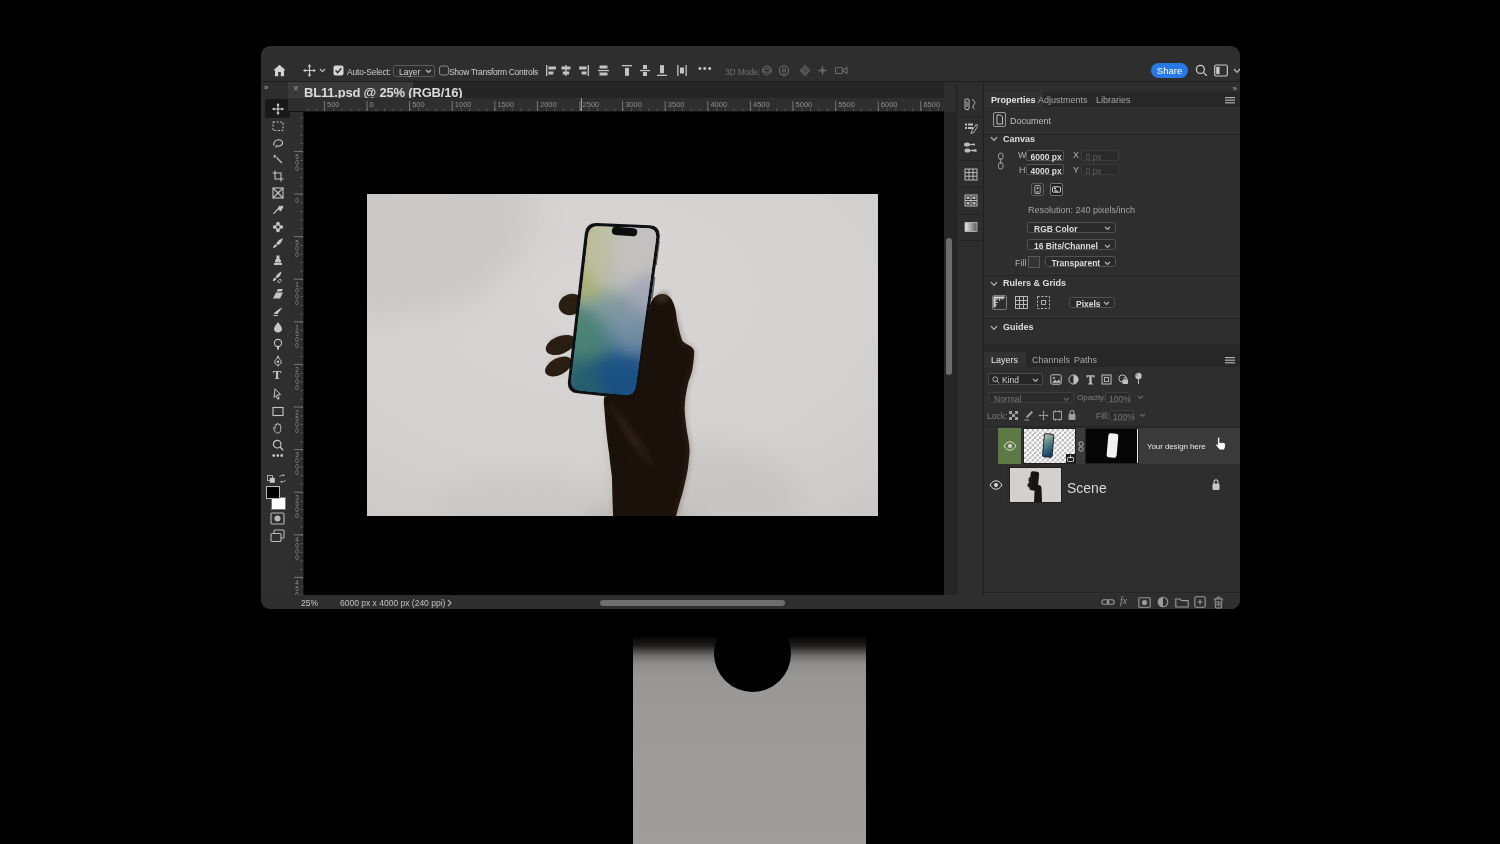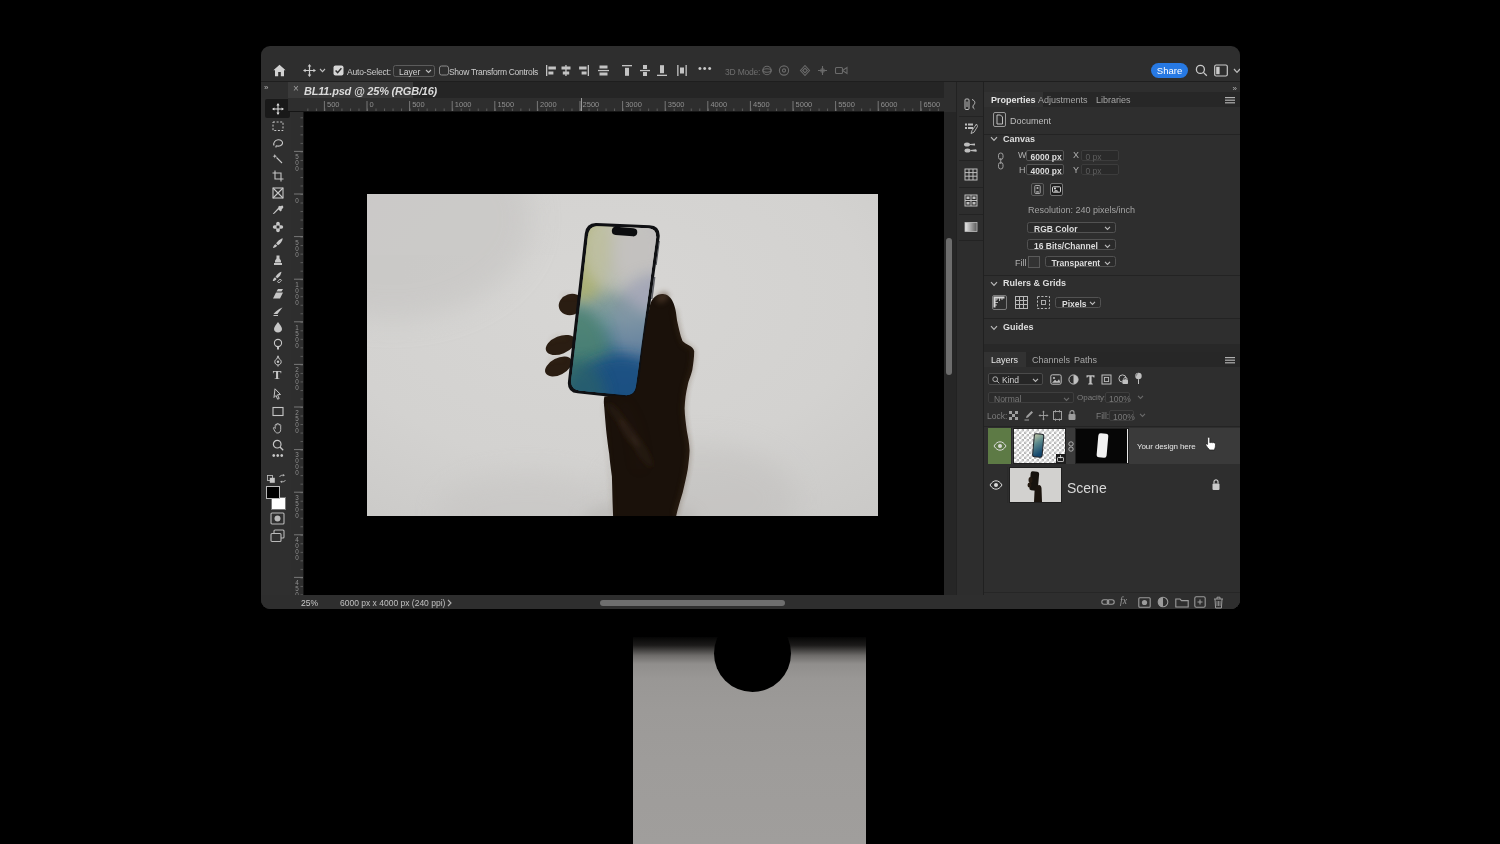--- a/index.html
+++ b/index.html
@@ -153,21 +153,21 @@
     <svg class="abs" style="left:972px; top:9px;" width="8" height="6" viewBox="0 0 8 6">
         <path d="M1 1 L4 4.4 L7 1" stroke="#bdbdbd" stroke-width="1.2" fill="none"></path>
       </svg>
   </div>
 
   <div class="abs" id="main" style="left:0; top:36px; width:979px; height:513px; background:#2e2e2e;"></div>
 
   <div class="abs" style="left:27px; top:36px; width:656px; height:15.5px; background:#252525;">
     <div class="abs" style="left:0; top:0; width:125px; height:15.5px; background:#3a3a3a;">
       <div class="abs" style="left:5px; top:1px; font-size:10px; color:#9f9f9f;">×</div>
-      <div class="abs" style="left:16px; top:2.5px; font-size:11px; font-weight:bold; letter-spacing:-0.2px; white-space:nowrap; color:#dadada;font-style:italic;">BL11.psd @ 25% (RGB/16)</div>
+      <div class="abs" style="left:16px; top:2.5px; font-size:13px; font-weight:bold; letter-spacing:-0.2px; white-space:nowrap; color:#dadada;">BL11.psd @ 25% (RGB/16)</div>
     </div>
   </div>
 
   <div class="abs" style="left:0; top:36px; width:27px; height:15.5px; background:#2e2e2e;">
     <div class="abs" style="left:3px; top:1px; font-size:8px; color:#b5b5b5; letter-spacing:-1px;">»</div>
   </div>
 
   <div class="abs" id="tools" style="left:0; top:51.5px; width:30px; height:497.5px; background:#2f2f2f;">
     <div class="abs" style="left:4px; top:1.9px; width:25px; height:19px; background:#191919; border-radius:2px;"></div>
     <svg class="abs" style="left:10.5px; top:5.4px;" width="12" height="12" viewBox="0 0 13 13">
@@ -644,21 +644,21 @@
               <line x1="1.5" y1="9.5" x2="13.5" y2="9.5"></line>
             </g>
           </svg>
       </div>
       <div class="abs" style="left:52px; top:202.5px; width:15px; height:15px; border-radius:2px;">
         <svg width="15" height="15" viewBox="0 0 15 15">
             <rect x="1.5" y="1.5" width="12" height="12" fill="none" stroke="#b9b9b9" stroke-width="1" stroke-dasharray="2.2 1.6"></rect>
             <rect x="5.5" y="5.5" width="4" height="4" fill="none" stroke="#b9b9b9" stroke-width="0.9"></rect>
           </svg>
       </div>
-      <div class="abs" style="left:71px; top:204.5px; width:46px; height:11px; background:#2a2a2a; border:1px solid #525252; border-radius:2.5px; color:#dcdcdc; font-size:8.5px; font-weight:bold; padding:1px 0 0 6px;">Pixels
+      <div class="abs" style="left:85px; top:204.5px; width:46px; height:11px; background:#2a2a2a; border:1px solid #525252; border-radius:2.5px; color:#dcdcdc; font-size:8.5px; font-weight:bold; padding:1px 0 0 6px;">Pixels
         <svg class="abs" style="right:4px; top:3.5px;" width="7" height="5" viewBox="0 0 7 5">
             <path d="M1 0.8 L3.5 3.4 L6 0.8" stroke="#bdbdbd" stroke-width="1.1" fill="none"></path>
           </svg>
       </div>
       <div class="abs" style="left:0px; top:226px; width:256px; border-top:1px solid #232323;"></div>
 
       <svg class="abs" style="left:6px; top:232.5px;" width="8" height="6" viewBox="0 0 8 6">
           <path d="M1 1.2 L4 4.4 L7 1.2" stroke="#b9b9b9" stroke-width="1.2" fill="none"></path>
         </svg>
       <div class="abs" style="left:19px; top:230px; font-weight:bold; color:#dedede;">Guides</div>
@@ -768,21 +768,21 @@
           <rect x="1.5" y="5" width="7" height="6" rx="1" fill="#9e9e9e"></rect>
           <path d="M3 5 L3 3.5 C3 1 7 1 7 3.5 L7 5" fill="none" stroke="#9e9e9e" stroke-width="1.1"></path>
         </svg>
       <div class="abs" style="left:112px; top:59px; font-size:8.5px; color:#7d7d7d;">Fill:</div>
       <div class="abs" style="left:125px; top:57.8px; width:25px; height:11px; background:#2b2b2b; border:1px solid #3e3e3e; border-radius:2px; font-size:8.5px; color:#787878; padding:1px 0 0 3px;">100%</div>
       <svg class="abs" style="left:155px; top:61px;" width="7" height="5" viewBox="0 0 7 5">
           <path d="M1 0.8 L3.5 3.4 L6 0.8" stroke="#6a6a6a" stroke-width="1.1" fill="none"></path>
         </svg>
       <div class="abs" style="left:0px; top:73.5px; width:256px; border-top:1px solid #242424;"></div>
 
-      <div class="abs" style="left:4px; top:75.5px; width:256px; height:36.5px; background:#3a3a3a;">
+      <div class="abs" style="left:14px; top:75.5px; width:256px; height:36.5px; background:#3a3a3a;">
         <div class="abs" style="left:0; top:0; width:24px; height:36.5px; background:#5d7a45; border-right:1px solid #2a2a2a;"></div>
         <svg class="abs" style="left:4.5px; top:13px;" width="14" height="10" viewBox="0 0 14 10">
             <path d="M1 5 C3 1.8 5 0.8 7 0.8 C9 0.8 11 1.8 13 5 C11 8.2 9 9.2 7 9.2 C5 9.2 3 8.2 1 5 Z" fill="none" stroke="#dadada" stroke-width="1"></path>
             <circle cx="7" cy="5" r="2" fill="#dadada"></circle>
           </svg>
 
         <div class="abs" style="left:25.5px; top:1px; width:51px; height:34px; background-image:linear-gradient(45deg,#b8b8b8 25%,transparent 25%,transparent 75%,#b8b8b8 75%),linear-gradient(45deg,#b8b8b8 25%,#fdfdfd 25%,#fdfdfd 75%,#b8b8b8 75%); background-size:5px 5px; background-position:0 0,2.5px 2.5px; outline:1px solid #1f1f1f;">
           <svg class="abs" width="51" height="34" viewBox="0 0 51 34">
             <defs>
                 <linearGradient id="mini" x1="0" y1="0" x2="0.3" y2="1">

